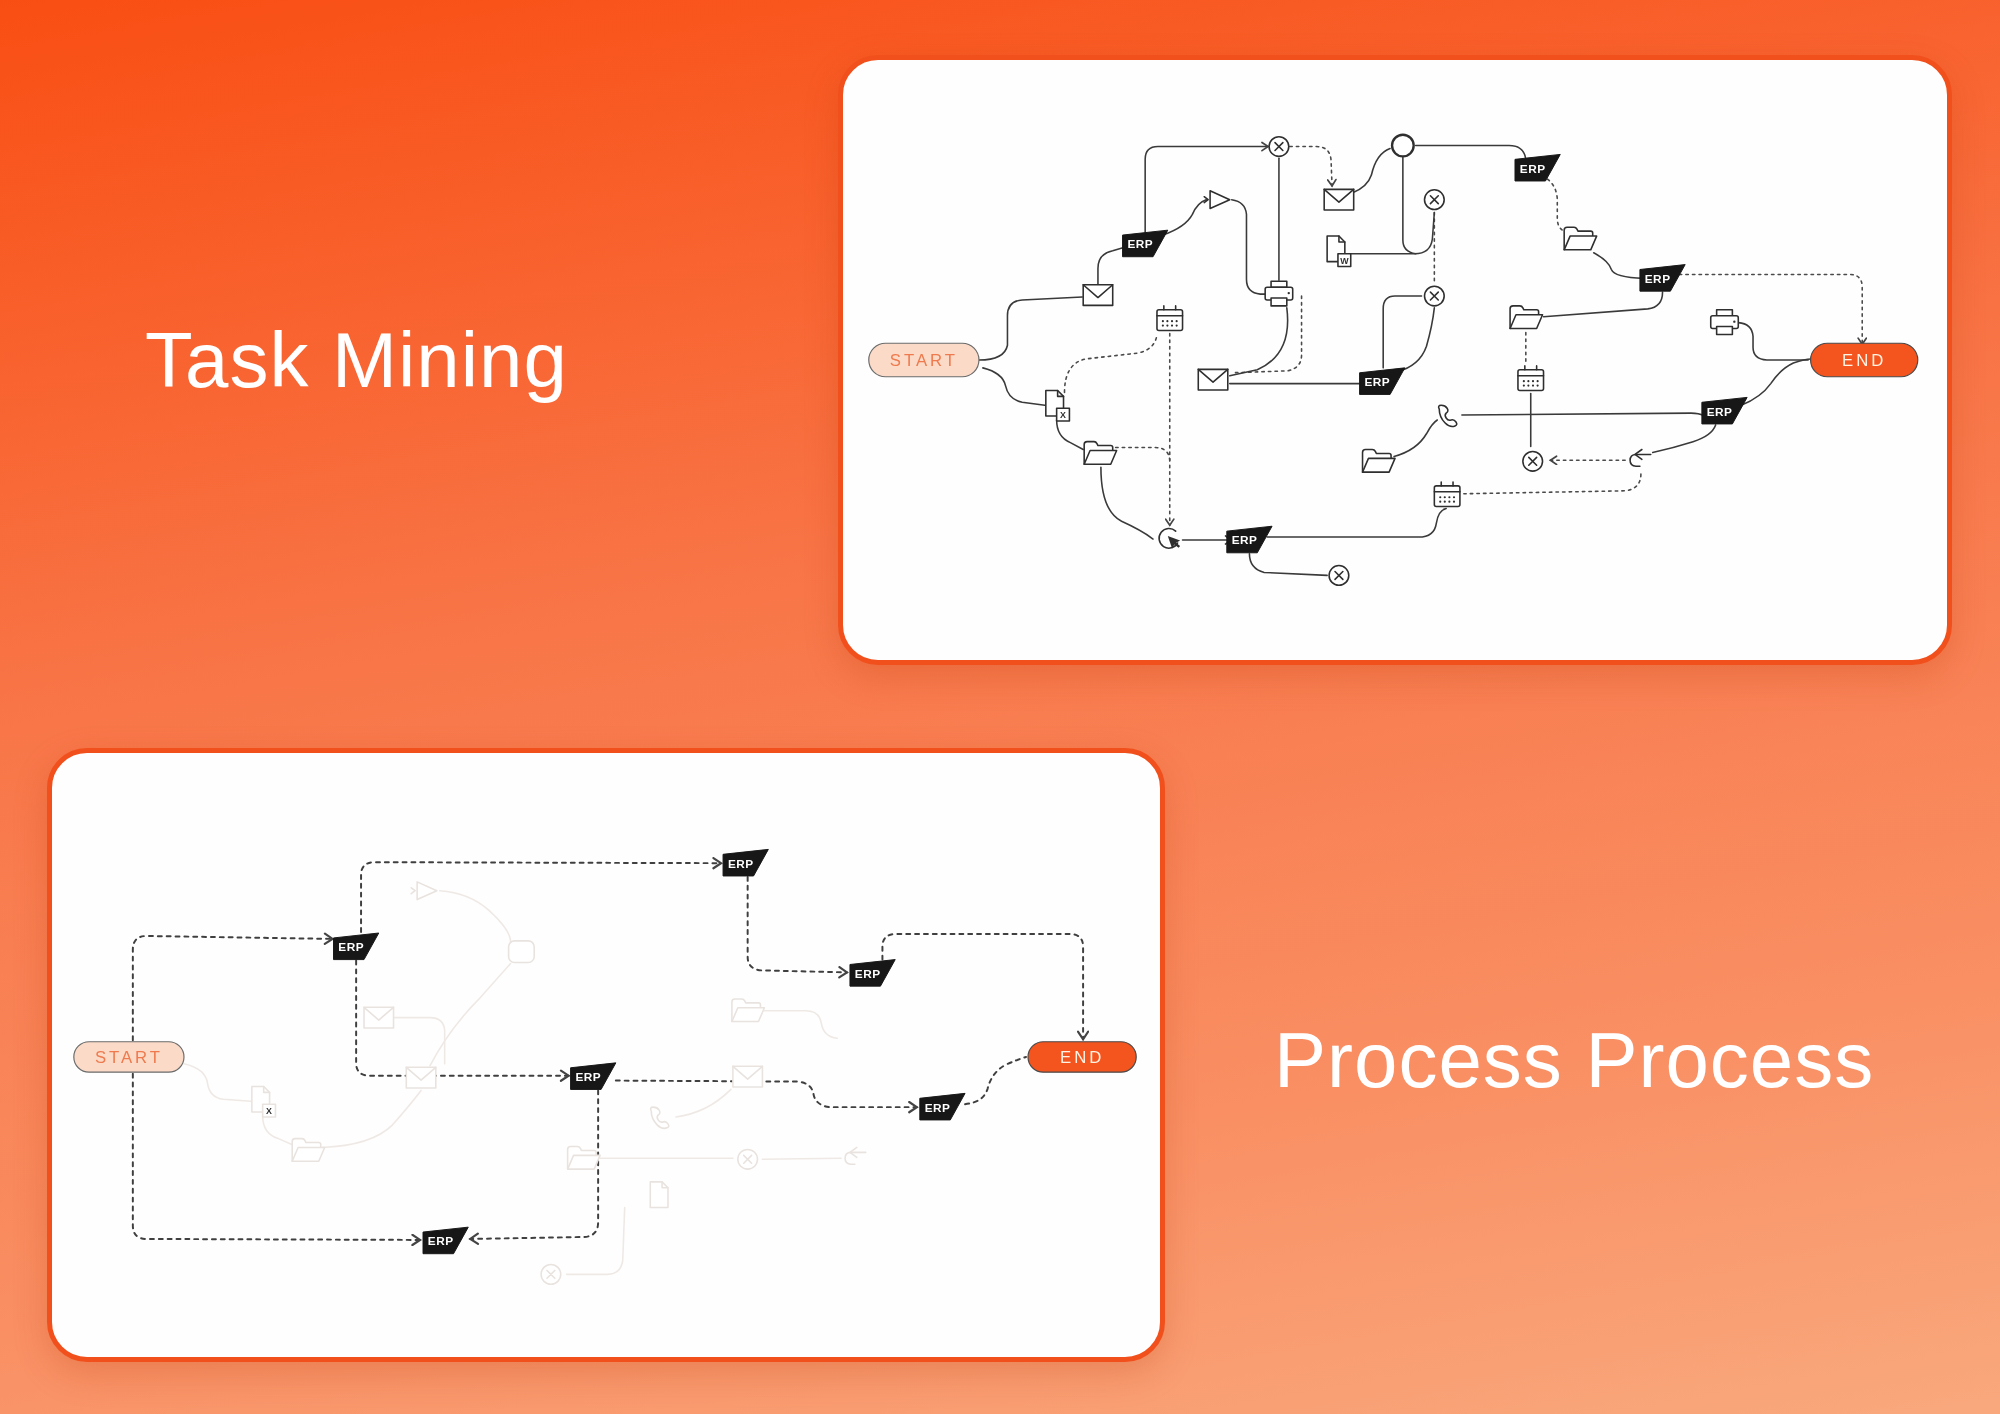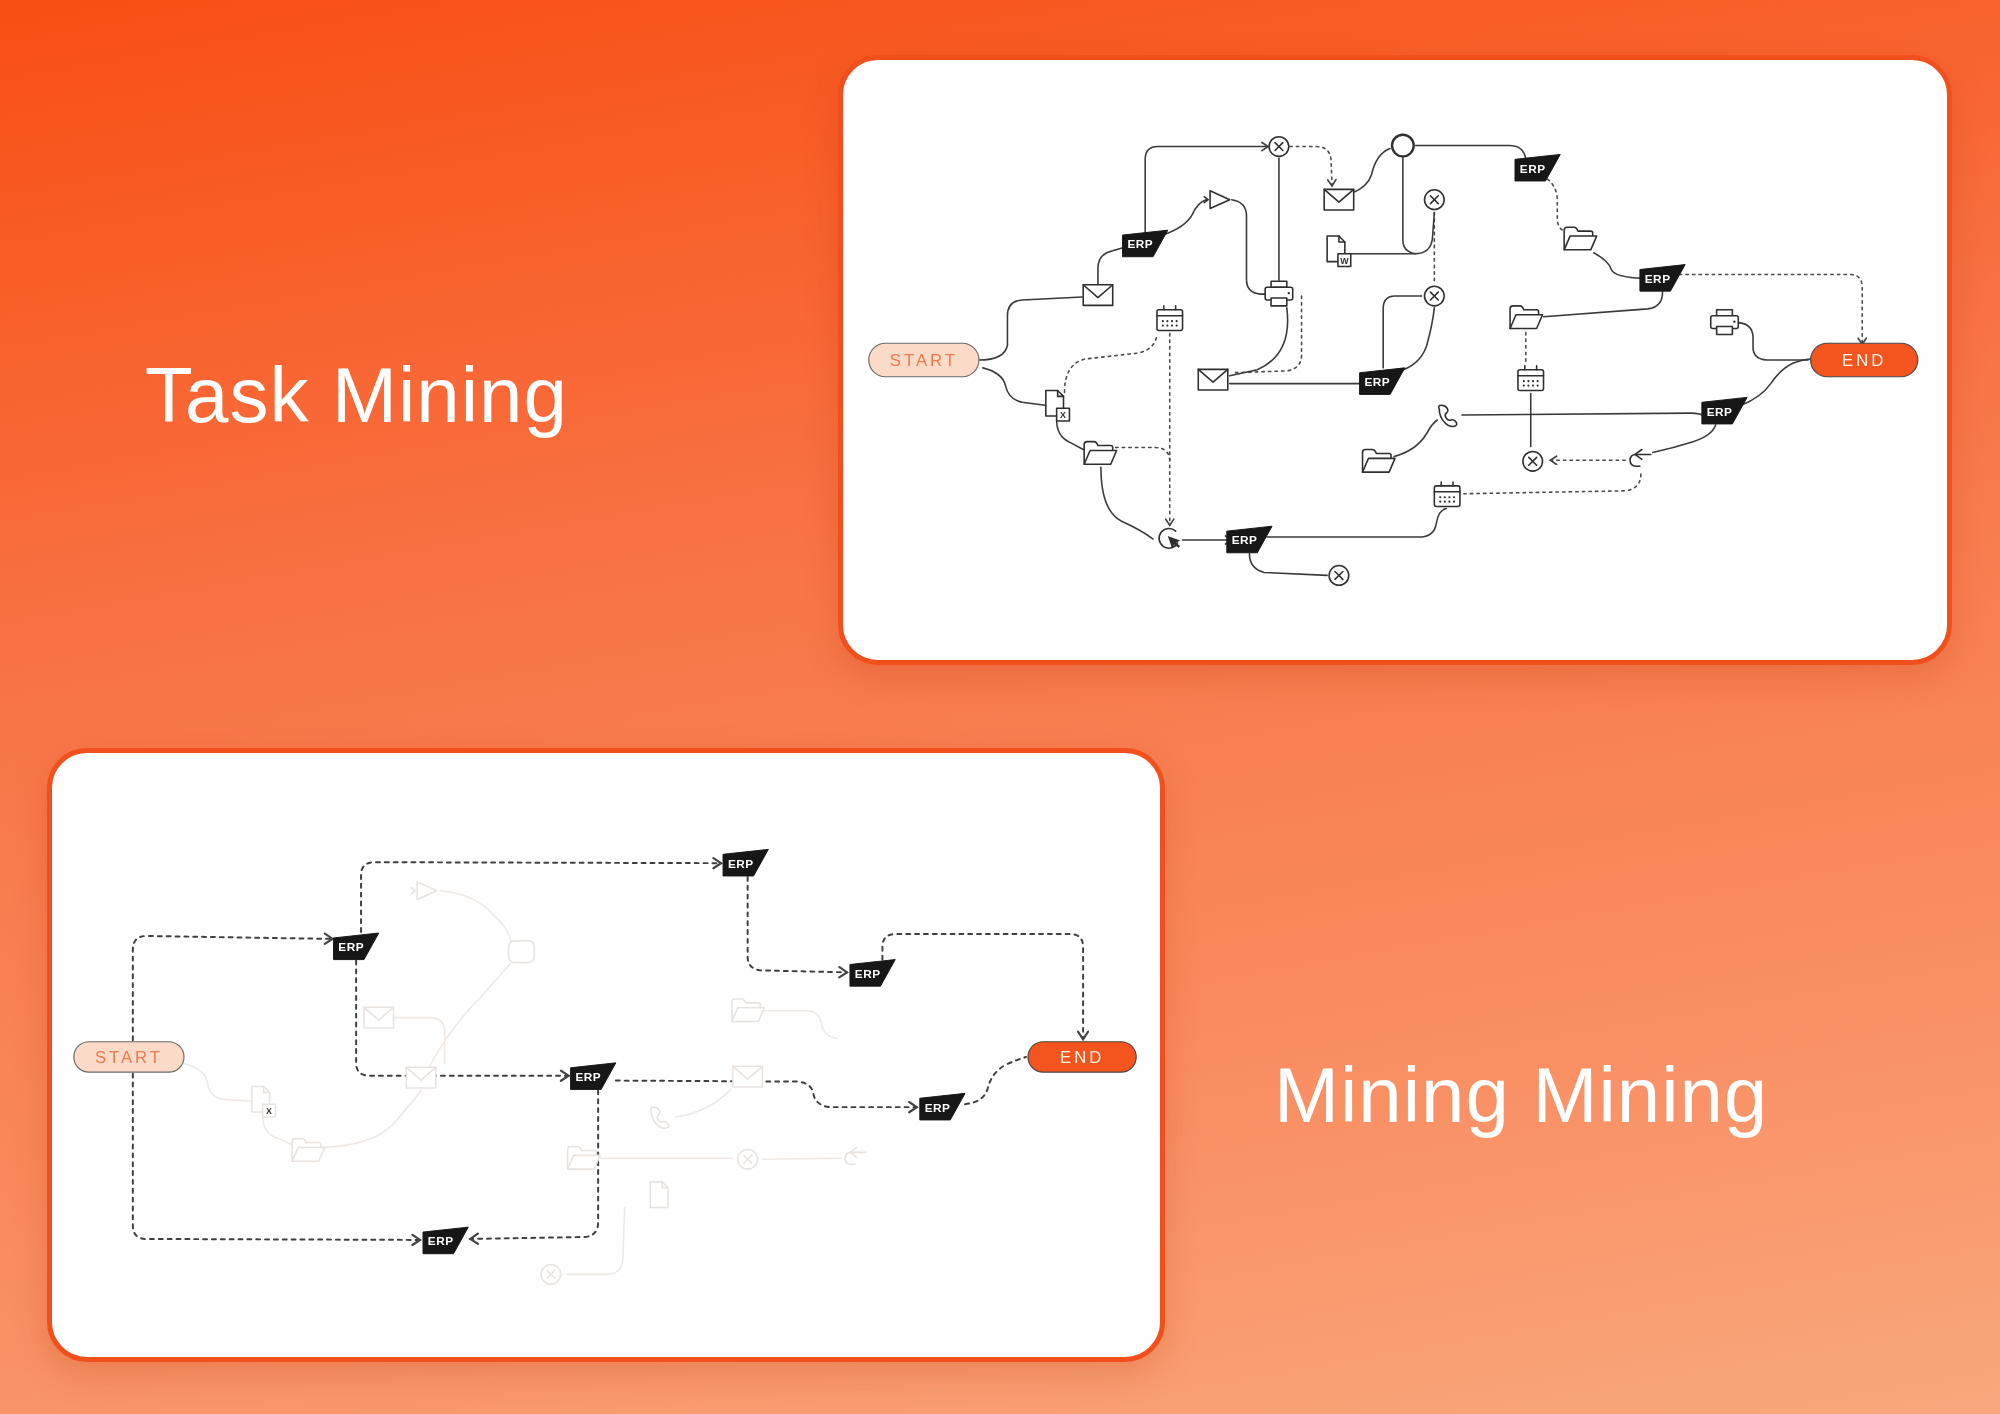--- a/index.html
+++ b/index.html
@@ -9,21 +9,21 @@
     background:linear-gradient(170deg,#f94e13 0%,#f8causes 0%,#f87547 40%,#f98f63 75%,#f9a87d 100%);
   }
   body{background:linear-gradient(170deg,#f94e13 0%,#f87547 40%,#f98f63 75%,#f9a87d 100%);}
   .card{
     position:absolute;background:#fefefe;border:5px solid #f1501c;border-radius:40px;
     box-shadow:0 12px 34px rgba(180,50,5,.22);box-sizing:border-box;
   }
   .flow-svg{position:absolute;left:0;top:0;width:100%;height:100%;}
   .big-title{
     position:absolute;color:#ffffff;font-size:78px;font-weight:400;letter-spacing:1px;
-    line-height:1.05;white-space:nowrap;margin-top:35px;
+    line-height:1.05;white-space:nowrap;
   }
   .vs-label{
     position:absolute;color:#ffffff;font-size:46px;font-weight:400;letter-spacing:1px;
   }
   
   .edge-solid{fill:none;stroke:#3a3a3a;stroke-width:1.6;stroke-linecap:round;}
   .edge-dotted{fill:none;stroke:#4a4a4a;stroke-width:1.6;stroke-dasharray:2.5 4.2;stroke-linecap:round;}
   .edge-dotted2{fill:none;stroke:#3f3f3f;stroke-width:2;stroke-dasharray:4 5;stroke-linecap:round;}
   .edge-ghost{fill:none;stroke:#efe9e5;stroke-width:1.6;stroke-linecap:round;}
   .node-use{stroke:#2f2f2f;stroke-width:1.6;stroke-linejoin:round;stroke-linecap:round;}
@@ -111,21 +111,21 @@
         <path d="M-15,-3 L-11,0 L-15,3" fill="none"></path>
       </g>
     <g id="ic-roundrect">
         <rect x="-13" y="-11" width="26" height="22" rx="6" fill="#fff"></rect>
       </g>
   </defs>
 </svg>
 
 <div class="big-title" id="task-title" style="left: 145px; top: 320px;">Task Mining</div>
 <div class="vs-label" id="vs-label" style="left: 962px; top: 686px; margin-top: 44px;">vs.</div>
-<div class="big-title" id="process-title" style="left: 1274px; top: 1020px;">Mining Mining</div>
+<div class="big-title" id="process-title" style="left: 1274px; top: 1020px;">Process Process</div>
 
 <div class="card" id="task-flow-card" style="left: 838px; top: 55px; width: 1114px; height: 610px;">
     <svg viewBox="0 0 1114 610" class="flow-svg">
       <path d="M450,88 L477,88 Q491,88 492,102 L493,128" class="edge-dotted" marker-end="url(#arr)"></path>
       <path d="M597,155 L597,227" class="edge-dotted"></path>
       <path d="M712,121 Q721,128 722,141 L722,161 Q722,174 735,176" class="edge-dotted"></path>
       <path d="M846,218 L1019,218 Q1032,218 1032,231 L1032,289" class="edge-dotted" marker-end="url(#arr)"></path>
       <path d="M328,278 L328,473" class="edge-dotted" marker-end="url(#arr)"></path>
       <path d="M221,338 Q221,309 242,304 L295,298 Q312,295 315,280" class="edge-dotted"></path>
       <path d="M273,394 L313,394 Q327,394 328,407" class="edge-dotted"></path>

